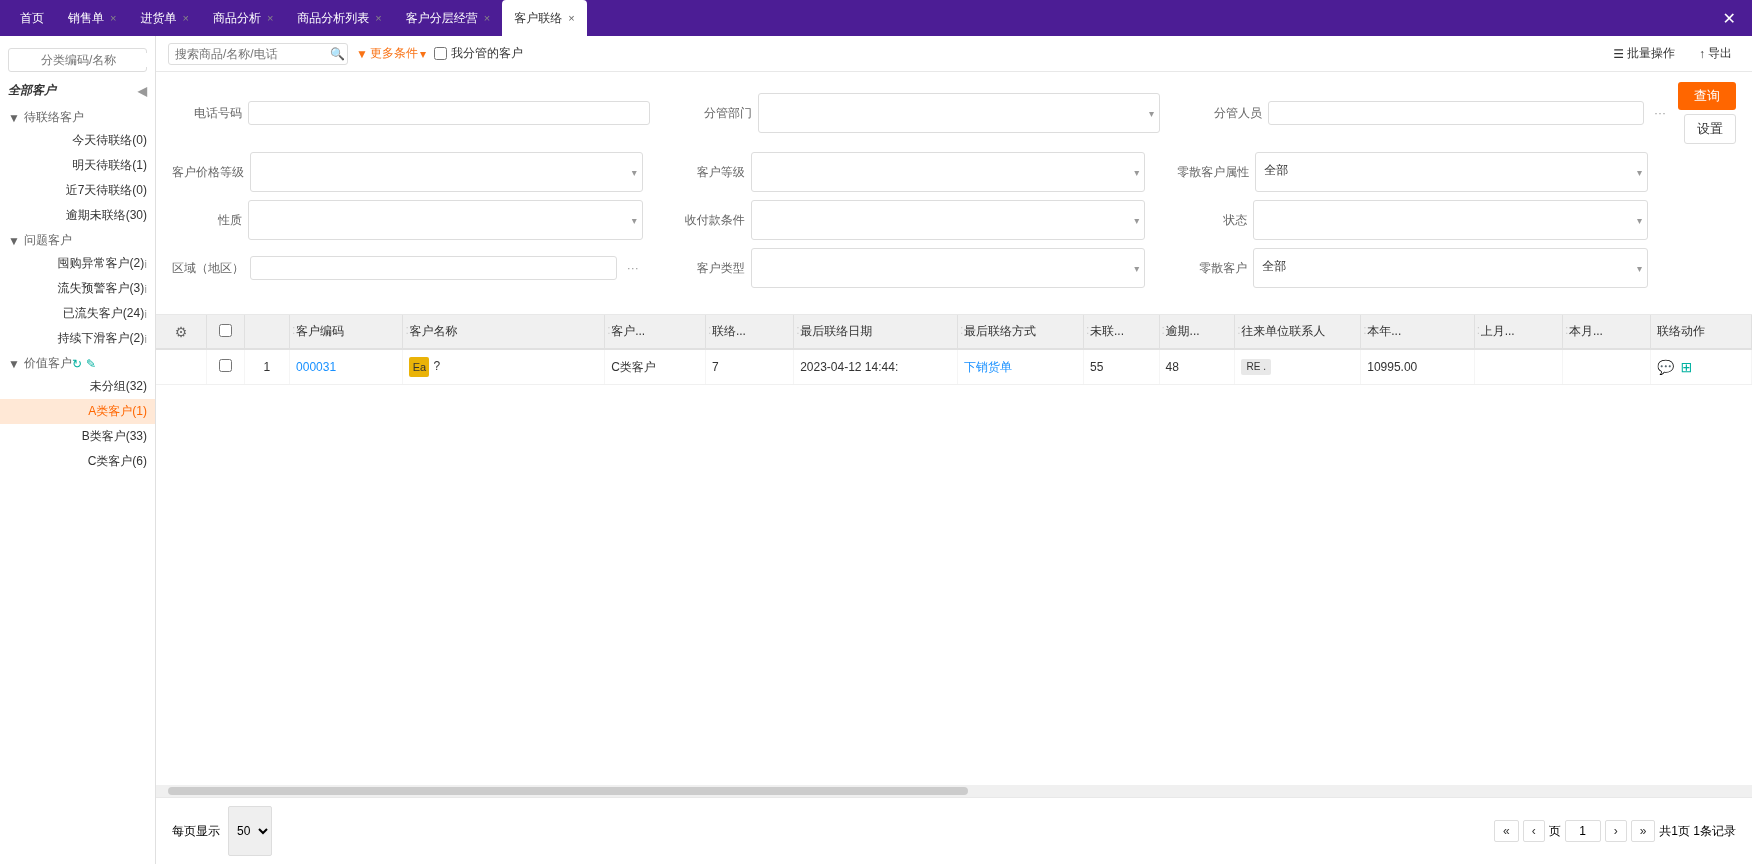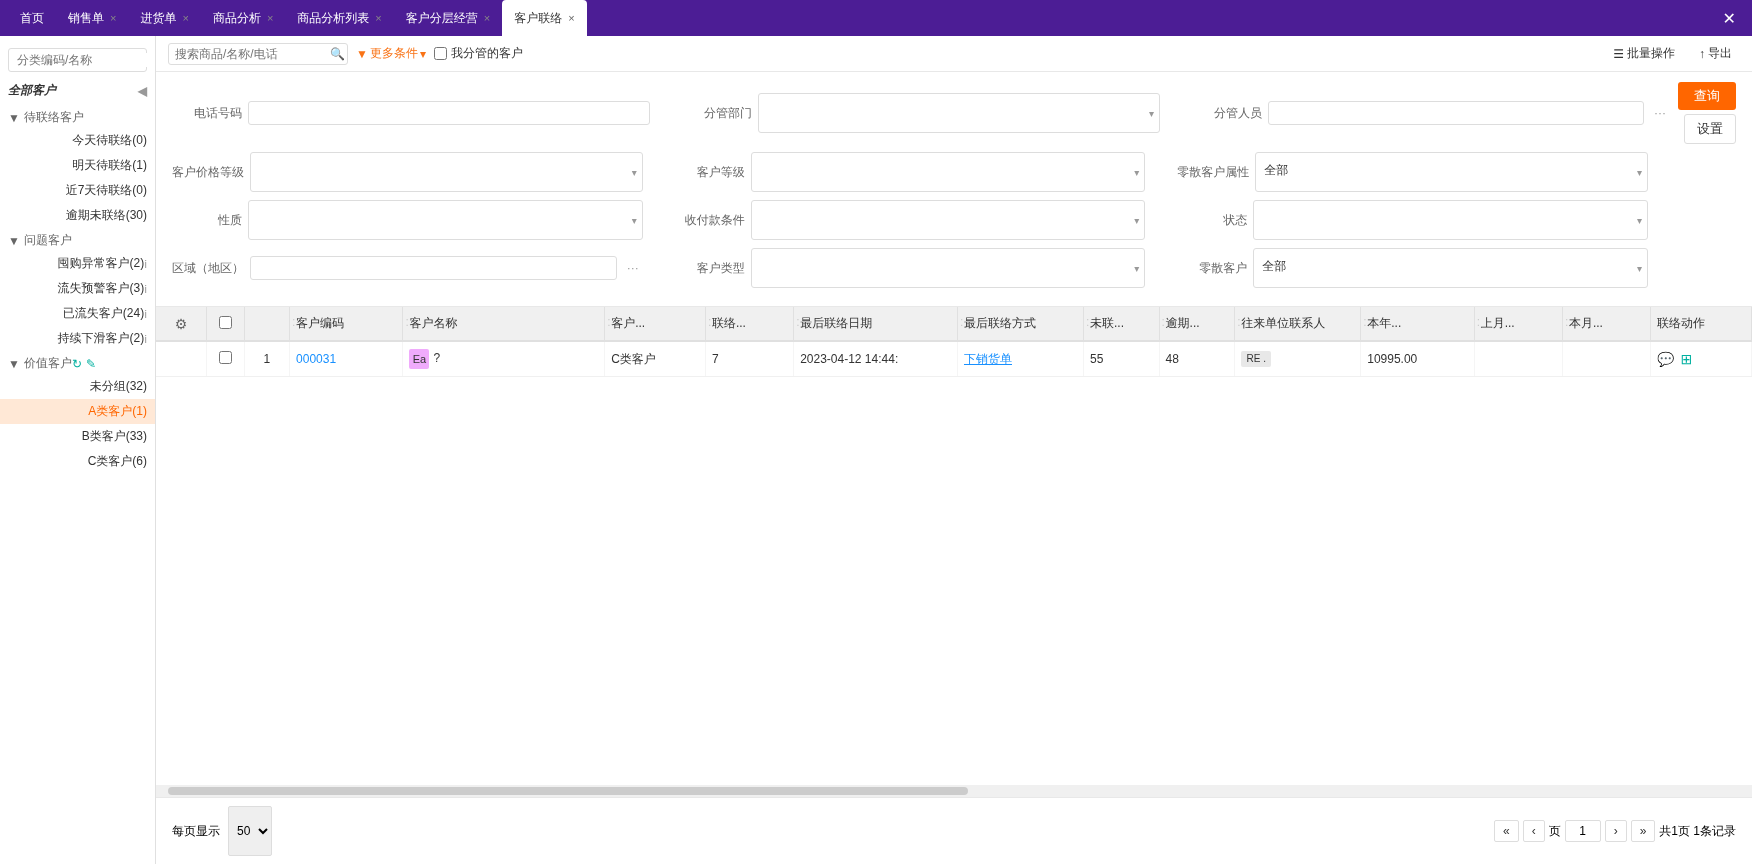--- a/index.html
+++ b/index.html
@@ -39,21 +39,21 @@
       width: 156px; min-width: 156px;
       background: white; border-right: 1px solid #e0e0e0;
       overflow-y: auto; padding: 8px 0;
     }
     .sidebar-search {
       display: flex; align-items: center;
       padding: 4px 8px; margin: 4px 8px;
       border: 1px solid #ddd; border-radius: 3px;
     }
     .sidebar-search input {
-      border: none; outline: none; flex: 1; font-size: 12px; color: #999;
+      border: none; outline: none; flex: 1; font-size: 12px; color: #999; margin-left: 24px;
     }
 
     .sidebar-section-header {
       display: flex; align-items: center; justify-content: space-between;
       padding: 6px 8px; font-weight: bold; color: #333; cursor: pointer;
     }
     .sidebar-section-header .collapse-btn { color: #999; cursor: pointer; }
     .sidebar-group-title {
       display: flex; align-items: center;
       padding: 4px 8px 2px 8px; color: #666; font-size: 11px;
@@ -175,21 +175,21 @@
     .col-contact { width: 70px; }
     .col-lastdate { width: 130px; }
     .col-lastway { width: 100px; }
     .col-unlinkdays { width: 60px; }
     .col-overdue { width: 60px; }
     .col-oldcontact { width: 100px; }
     .col-thisyear { width: 90px; }
     .col-lastmonth { width: 70px; }
     .col-thismonth { width: 70px; }
     .col-action { width: 80px; }
-    .link-text { color: #1890ff; cursor: pointer; text-decoration: underline; }
+    .link-text { color: #1890ff; cursor: pointer; }
     .action-icons { display: flex; gap: 6px; align-items: center; color: #00b0a0; }
     .action-icon { cursor: pointer; font-size: 14px; }
 
     
     .table-footer {
       display: flex; align-items: center; justify-content: space-between;
       padding: 8px 16px; background: white; border-top: 1px solid #e8e8e8;
     }
     .footer-left { display: flex; align-items: center; gap: 8px; }
     .footer-page { display: flex; align-items: center; gap: 4px; }
@@ -429,21 +429,21 @@
           <span class="filter-label">状态</span>
           <div class="select-wrapper" style="flex:2;">
             <select></select>
             <span class="select-arrow">▾</span>
           </div>
         </div>
         <div style="width:8px;"></div>
         <div style="width:80px;"></div>
       </div>
 
-      <div class="filter-row" style="margin-bottom:8px;">
+      <div class="filter-row" style="margin-bottom:16px;">
         <div class="filter-cell">
           <span class="filter-label">区域（地区）</span>
           <input class="filter-input" style="flex: 2 1 0%;" type="text">
           <span class="dots-btn">···</span>
         </div>
         <div style="width:32px;"></div>
         <div class="filter-cell">
           <span class="filter-label">客户类型</span>
           <div class="select-wrapper" style="flex:2;">
             <select></select>
@@ -517,21 +517,21 @@
             </th>
           </tr>
         </thead>
         <tbody id="table-body">
         <tr>
     <td class="col-settings"></td>
     <td class="col-cb"><input type="checkbox" style=""></td>
     <td class="col-no">1</td>
     <td class="col-code" style="color:#1890ff;cursor:pointer;">000031</td>
     <td class="col-name">
-      <span style="display:inline-block;width:20px;height:20px;background:#f0abfc;border-radius:2px;margin-right:4px;vertical-align:middle;font-size:11px;text-align:center;line-height:20px;">Ea</span>?
+      <span style="display:inline-block;width:20px;height:20px;background:#eab308;border-radius:2px;margin-right:4px;vertical-align:middle;font-size:11px;text-align:center;line-height:20px;">Ea</span>?
     </td>
     <td class="col-ctype">C类客户</td>
     <td class="col-contact">7</td>
     <td class="col-lastdate">2023-04-12 14:44:</td>
     <td class="col-lastway"><span class="link-text">下销货单</span></td>
     <td class="col-unlinkdays">55</td>
     <td class="col-overdue">48</td>
     <td class="col-oldcontact">
       <span style="display:inline-block;width:30px;height:16px;background:#e8e8e8;border-radius:2px;margin-right:4px;vertical-align:middle;font-size:10px;text-align:center;line-height:16px;">RE .</span>
     </td>

